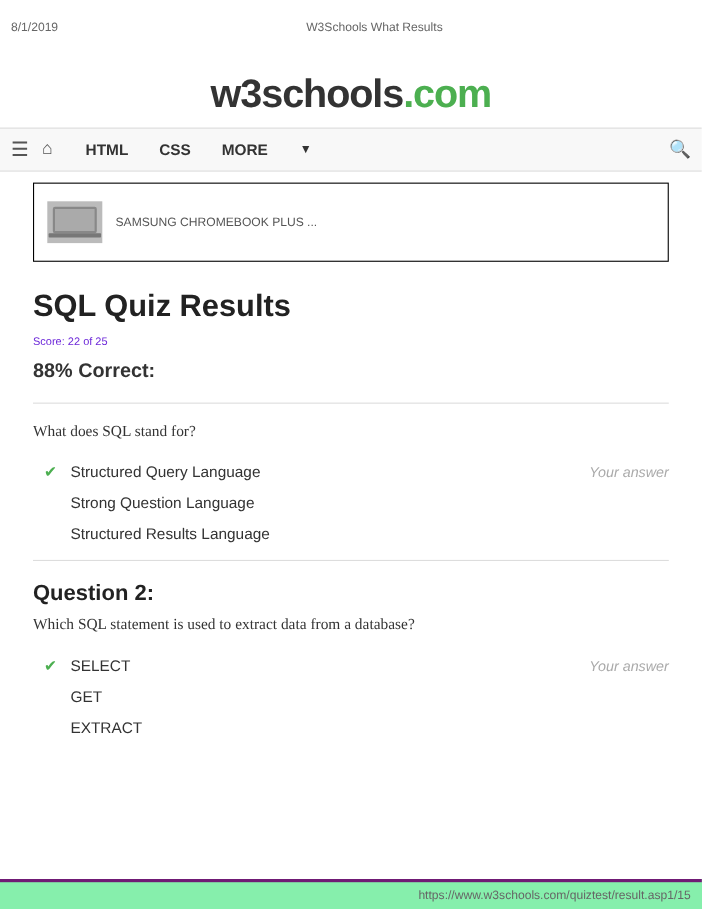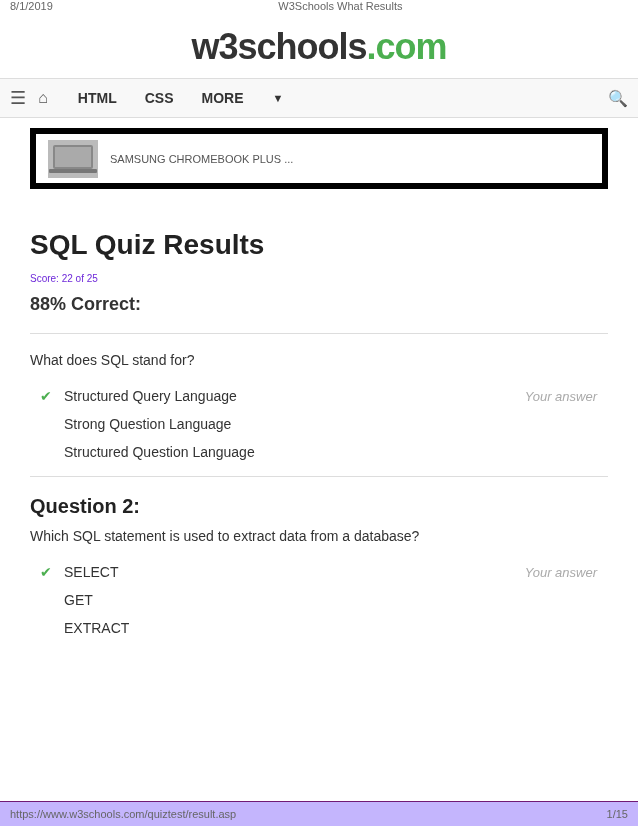--- a/index.html
+++ b/index.html
@@ -9,21 +9,21 @@
       color: #333;
       background: #fff;
       width: 638px;
     }
 
     
     .top-bar {
       display: flex;
       justify-content: space-between;
       align-items: center;
-      padding: 0 10px;
+      padding: 19px 10px;
       font-size: 11px;
       color: #666;
     }
 
     
     .logo-area {
       text-align: center;
       padding: 14px 0 10px 0;
     }
     .logo-text {
@@ -75,26 +75,26 @@
     }
     .search-icon-nav {
       font-size: 16px;
       color: #555;
       cursor: pointer;
     }
 
     
     .ad-banner {
       margin: 10px 30px;
-      border: 6px solid #000000;
+      border: 1px solid #000000;
       display: flex;
       align-items: center;
       padding: 8px 12px;
       background: #fff;
-      height: 61px;
+      height: 72px;
     }
     .ad-image {
       width: 50px;
       height: 38px;
       background: #bbb;
       margin-right: 12px;
       display: flex;
       align-items: center;
       justify-content: center;
       font-size: 10px;
@@ -112,21 +112,21 @@
     
     .main-content {
       padding: 10px 30px 20px 30px;
     }
 
     .page-title {
       font-size: 28px;
       font-weight: bold;
       color: #222;
       margin-bottom: 12px;
-      margin-top: 20px;
+      margin-top: 4px;
     }
 
     .score-text {
       font-size: 10px;
       color: #6d28d9;
       margin-bottom: 10px;
     }
 
     .percent-text {
       font-size: 18px;
@@ -149,20 +149,21 @@
       font-size: 20px;
       font-weight: bold;
       color: #222;
       margin-bottom: 10px;
     }
 
     .question-text {
       font-size: 14px;
       color: #333;
       margin-bottom: 14px;
+      font-family: Liberation Serif, serif;
     }
 
     .answers-list {
       list-style: none;
       margin-left: 10px;
     }
 
     .answer-item {
       display: flex;
       align-items: center;
@@ -178,38 +179,38 @@
       margin-right: 8px;
       min-width: 16px;
     }
 
     .answer-item .no-icon {
       min-width: 24px;
     }
 
     .your-answer-label {
       position: absolute;
-      right: 11px;
+      right: 0;
       color: #aaa;
       font-size: 13px;
       font-style: italic;
     }
 
     
     .footer-bar {
-      border-top: 1px solid #701a75;
+      border-top: 3px solid #701a75;
       padding: 6px 10px;
       display: flex;
-      justify-content: space-between;
+      justify-content: flex-end;
       font-size: 11px;
       color: #666;
       position: fixed;
       bottom: 0;
       width: 638px;
-      background: #c4b5fd;
+      background: #86efac;
     }
   </style>
 </head>
 <body>
 
 <div class="top-bar">
   <span>8/1/2019</span>
   <span>W3Schools What Results</span>
   <span></span>
 </div>
@@ -261,21 +262,21 @@
         <span class="check-icon">✔</span>
         <span>Structured Query Language</span>
         <span class="your-answer-label">Your answer</span>
       </li>
       <li class="answer-item">
         <span class="no-icon"></span>
         <span>Strong Question Language</span>
       </li>
       <li class="answer-item">
         <span class="no-icon"></span>
-        <span>Structured Question Language</span>
+        <span>Structured Results Language</span>
       </li>
     </ul>
   </div>
 
   <hr class="divider">
 
   <div class="question-section">
     <div class="question-title">Question 2:</div>
     <div class="question-text">Which SQL statement is used to extract data from a database?</div>
     <ul class="answers-list">

